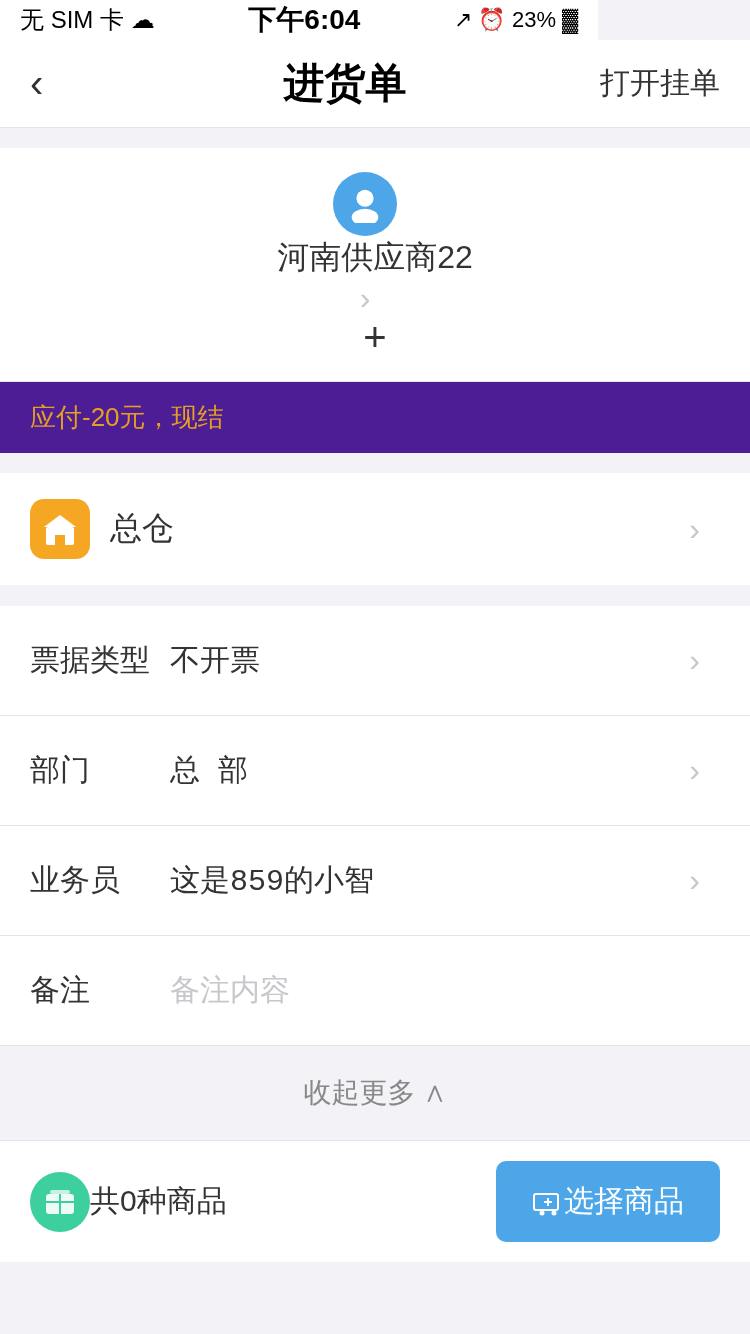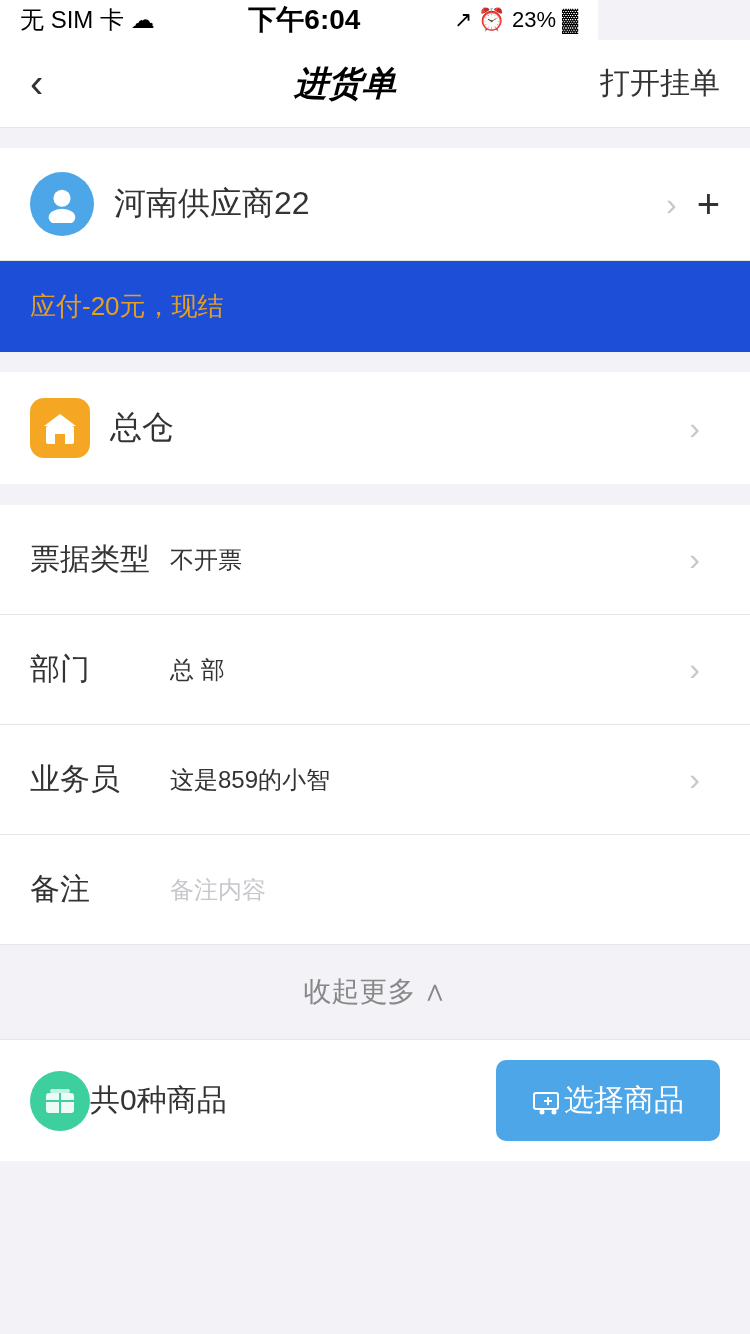--- a/index.html
+++ b/index.html
@@ -39,24 +39,23 @@
       padding: 0 30px;
       border-bottom: 1px solid #e5e5ea;
     }
     .nav-back {
       font-size: 40px;
       color: #333;
       cursor: pointer;
       width: 60px;
     }
     .nav-title {
-      font-size: 34px;
+      font-size: 41px;
       font-weight: 600;
       color: #000;
-      font-style: italic;
     }
     .nav-action {
       font-size: 30px;
       color: #333;
       cursor: pointer;
     }
 
     
     .section-gap {
       height: 20px;
@@ -69,20 +68,21 @@
       margin: 0;
     }
 
     
     .supplier-row {
       display: flex;
       align-items: center;
       padding: 24px 30px;
       background: #fff;
       border-bottom: 1px solid #e5e5ea;
+      flex-direction: column;
     }
     .supplier-avatar {
       width: 64px;
       height: 64px;
       border-radius: 50%;
       background: #4da6e8;
       display: flex;
       align-items: center;
       justify-content: center;
       margin-right: 20px;
@@ -105,22 +105,22 @@
     }
     .add-btn {
       font-size: 40px;
       color: #333;
       cursor: pointer;
       line-height: 1;
     }
 
     
     .notice-bar {
-      background: #1d4ed8;
-      padding: 28px 30px;
+      background: #4c1d95;
+      padding: 18px 30px;
       font-size: 26px;
       color: #e6a020;
     }
 
     
     .warehouse-row {
       display: flex;
       align-items: center;
       padding: 26px 30px;
       background: #fff;
@@ -152,23 +152,24 @@
       background: #fff;
       border-bottom: 1px solid #e5e5ea;
     }
     .form-label {
       font-size: 30px;
       color: #333;
       width: 140px;
       flex-shrink: 0;
     }
     .form-value {
-      font-size: 24px;
+      font-size: 30px;
       color: #333;
       flex: 1;
+      font-family: Liberation Mono, monospace;
     }
     .form-value.placeholder {
       color: #c7c7cc;
     }
 
     
     .collapse-row {
       display: flex;
       align-items: flex-end;
       justify-content: center;

